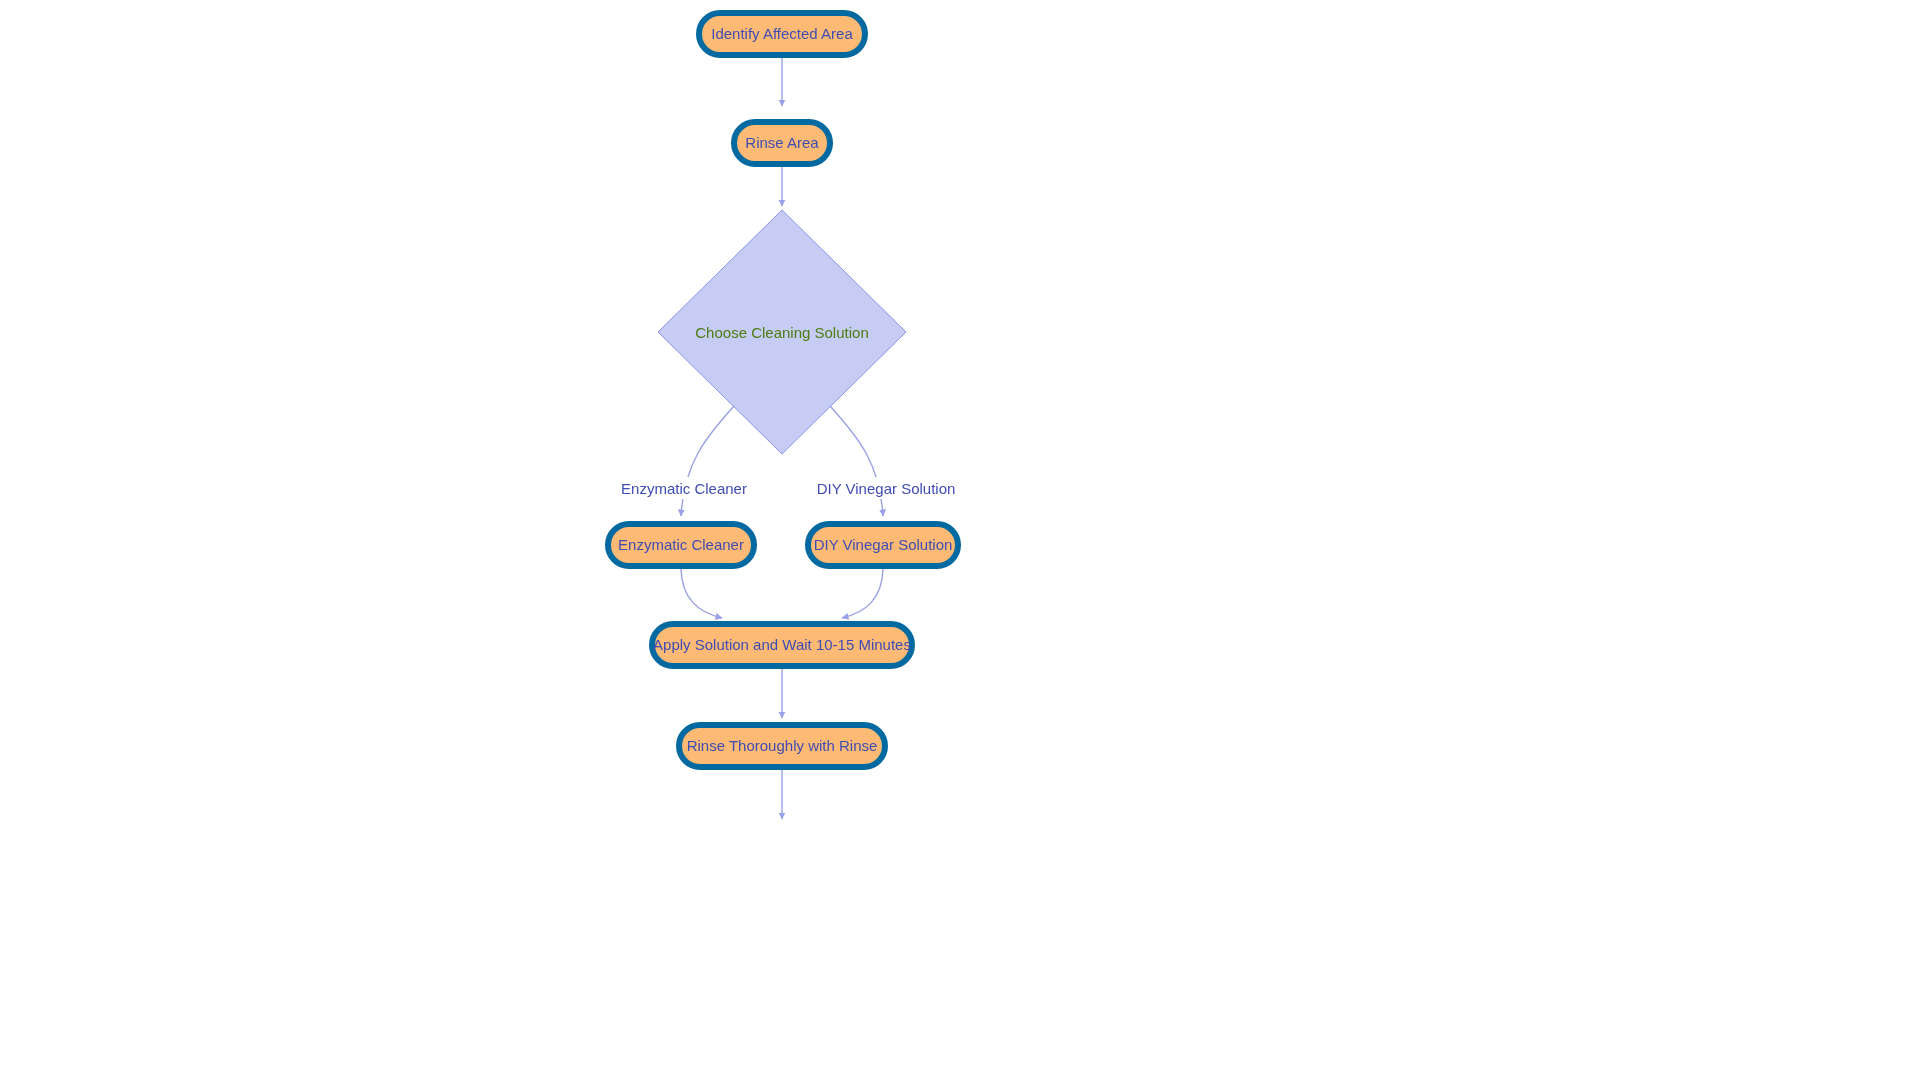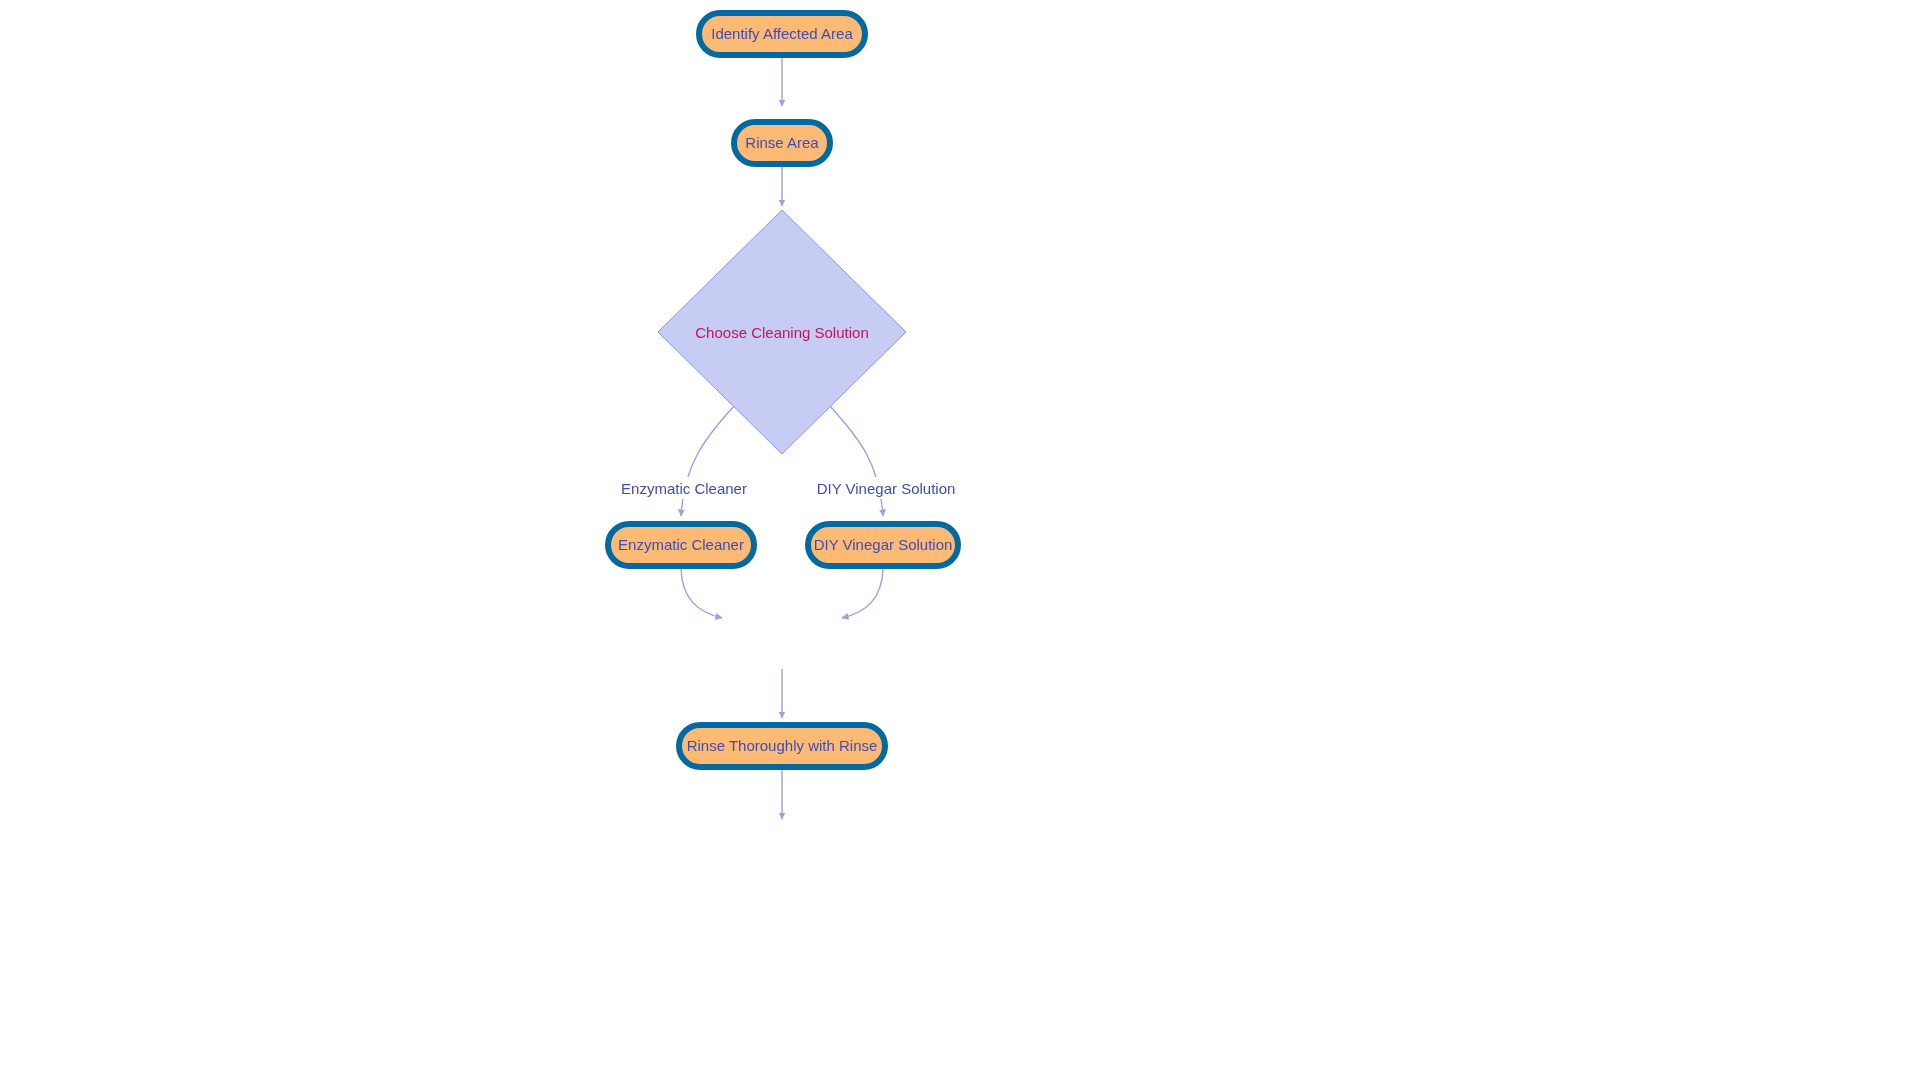--- a/index.html
+++ b/index.html
@@ -35,21 +35,21 @@
     font-size: 15px;
     text-align: center;
     line-height: 1.2;
     white-space: nowrap;
   }
   .diamond-label {
     position: absolute;
     display: flex;
     align-items: center;
     justify-content: center;
-    color: #be185d;
+    color: #4d7c0f;
     font-size: 15px;
     text-align: center;
     white-space: nowrap;
   }
   .edge-label {
     position: absolute;
     display: flex;
     align-items: center;
     justify-content: center;
     color: #3f4db3;
@@ -97,17 +97,18 @@
   <div class="diamond-label" style="left:672px; top:318px; width:220px; height:28px;">Choose Cleaning Solution</div>
 
   <div class="edge-label" style="left:613px; top:477px; width:136px; height:20px;">Enzymatic Cleaner</div>
 
   <div class="edge-label" style="left:810px; top:477px; width:146px; height:20px;">DIY Vinegar Solution</div>
 
   <div class="node" style="left:605px; top:521px; width:152px; height:48px;">Enzymatic Cleaner</div>
 
   <div class="node" style="left:805px; top:521px; width:156px; height:48px;">DIY Vinegar Solution</div>
 
+  <div class="node" style="left:649px; top:621px; width:266px; height:48px;">Apply Solution and Wait 10-15 Minutes</div>
 
   <div class="node" style="left:676px; top:722px; width:212px; height:48px;">Rinse Thoroughly with Rinse</div>
 
 
 </div>
 
 </body></html>

